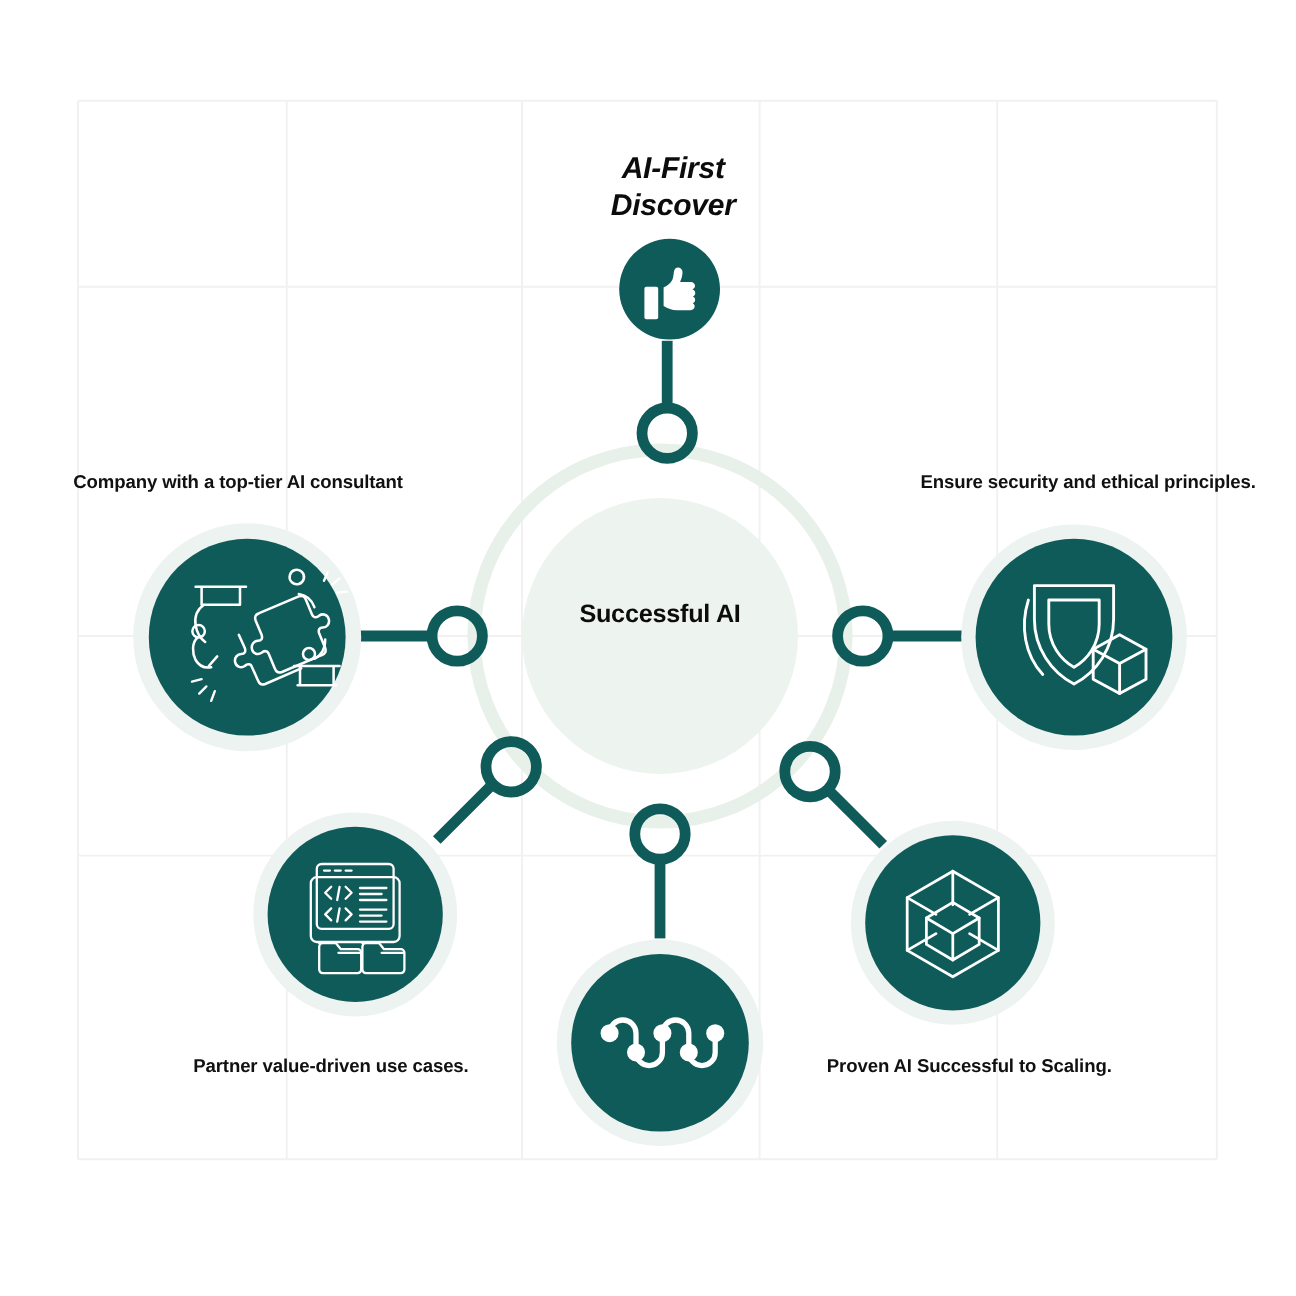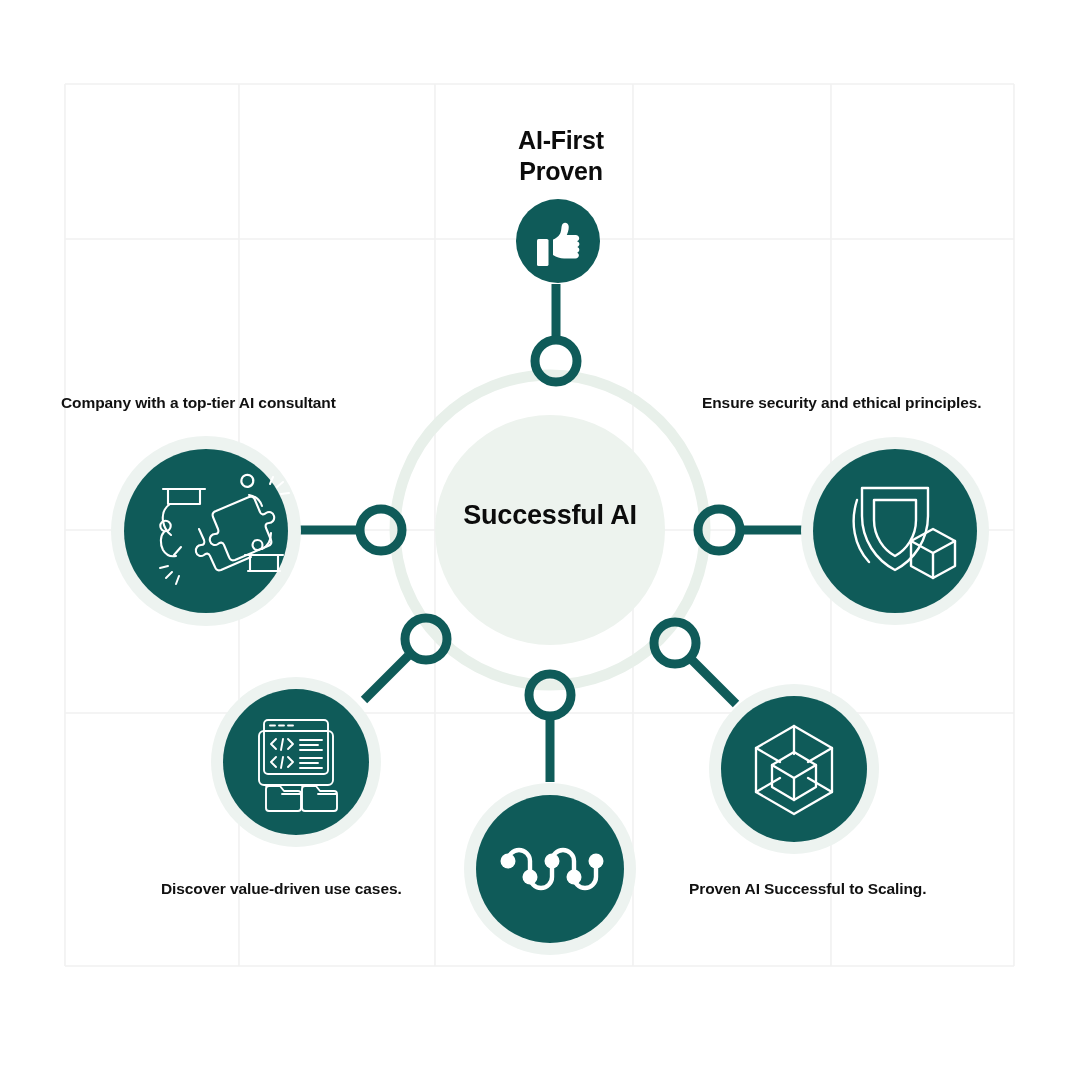--- a/index.html
+++ b/index.html
@@ -29,38 +29,39 @@
     font-size: 15.5px;
     color: #111111;
     letter-spacing: -0.1px;
     white-space: nowrap;
     line-height: 1.2;
   }
   .center-label {
     position: absolute;
     font-family: "Liberation Sans", sans-serif;
     font-weight: bold;
-    font-size: 27px;
+    font-size: 21px;
     color: #0c0c0c;
     text-align: center;
     line-height: 1.32;
     letter-spacing: -0.2px;
   }
   .hub-label {
     position: absolute;
     font-family: "Liberation Sans", sans-serif;
     font-weight: bold;
     font-size: 25px;
     color: #0c0c0c;
     text-align: center;
     line-height: 1.22;
     letter-spacing: -0.2px;
+    font-style: italic;
   }
   #label-left      { left: 61px;  top: 394px; }
-  #label-right     { left: 702px; top: 394px; }
+  #label-right     { left: 767px; top: 394px; }
   #label-botleft   { left: 161px; top: 880px; }
   #label-botright  { left: 689px; top: 880px; }
   #label-bottom    { left: 404px; top: 984px; }
   #hub-title       { left: 430px; top: 125px; width: 262px; }
   #center-title    { left: 415px; top: 498px; width: 270px; }
 </style>
 </head>
 <body>
 
 <div id="canvas">
@@ -233,29 +234,29 @@
         <circle cx="552" cy="861" r="7.5" fill="#FFFFFF"></circle>
         <circle cx="574" cy="877" r="7.5" fill="#FFFFFF"></circle>
         <circle cx="596" cy="861" r="7.5" fill="#FFFFFF"></circle>
       </g>
     </g>
 
   </svg>
 
   <div class="hub-label" id="hub-title">
     <div>AI-First</div>
-    <div>Proven</div>
+    <div>Discover</div>
   </div>
 
   <div class="center-label" id="center-title">
     <div>Successful AI</div>
   </div>
 
   <div class="node-label" id="label-left">Company with a top-tier AI consultant</div>
 
   <div class="node-label" id="label-right">Ensure security and ethical principles.</div>
 
-  <div class="node-label" id="label-botleft">Discover value-driven use cases.</div>
+  <div class="node-label" id="label-botleft">Partner value-driven use cases.</div>
 
   <div class="node-label" id="label-botright">Proven AI Successful to Scaling.</div>
 
 
 </div>
 
 </body></html>

